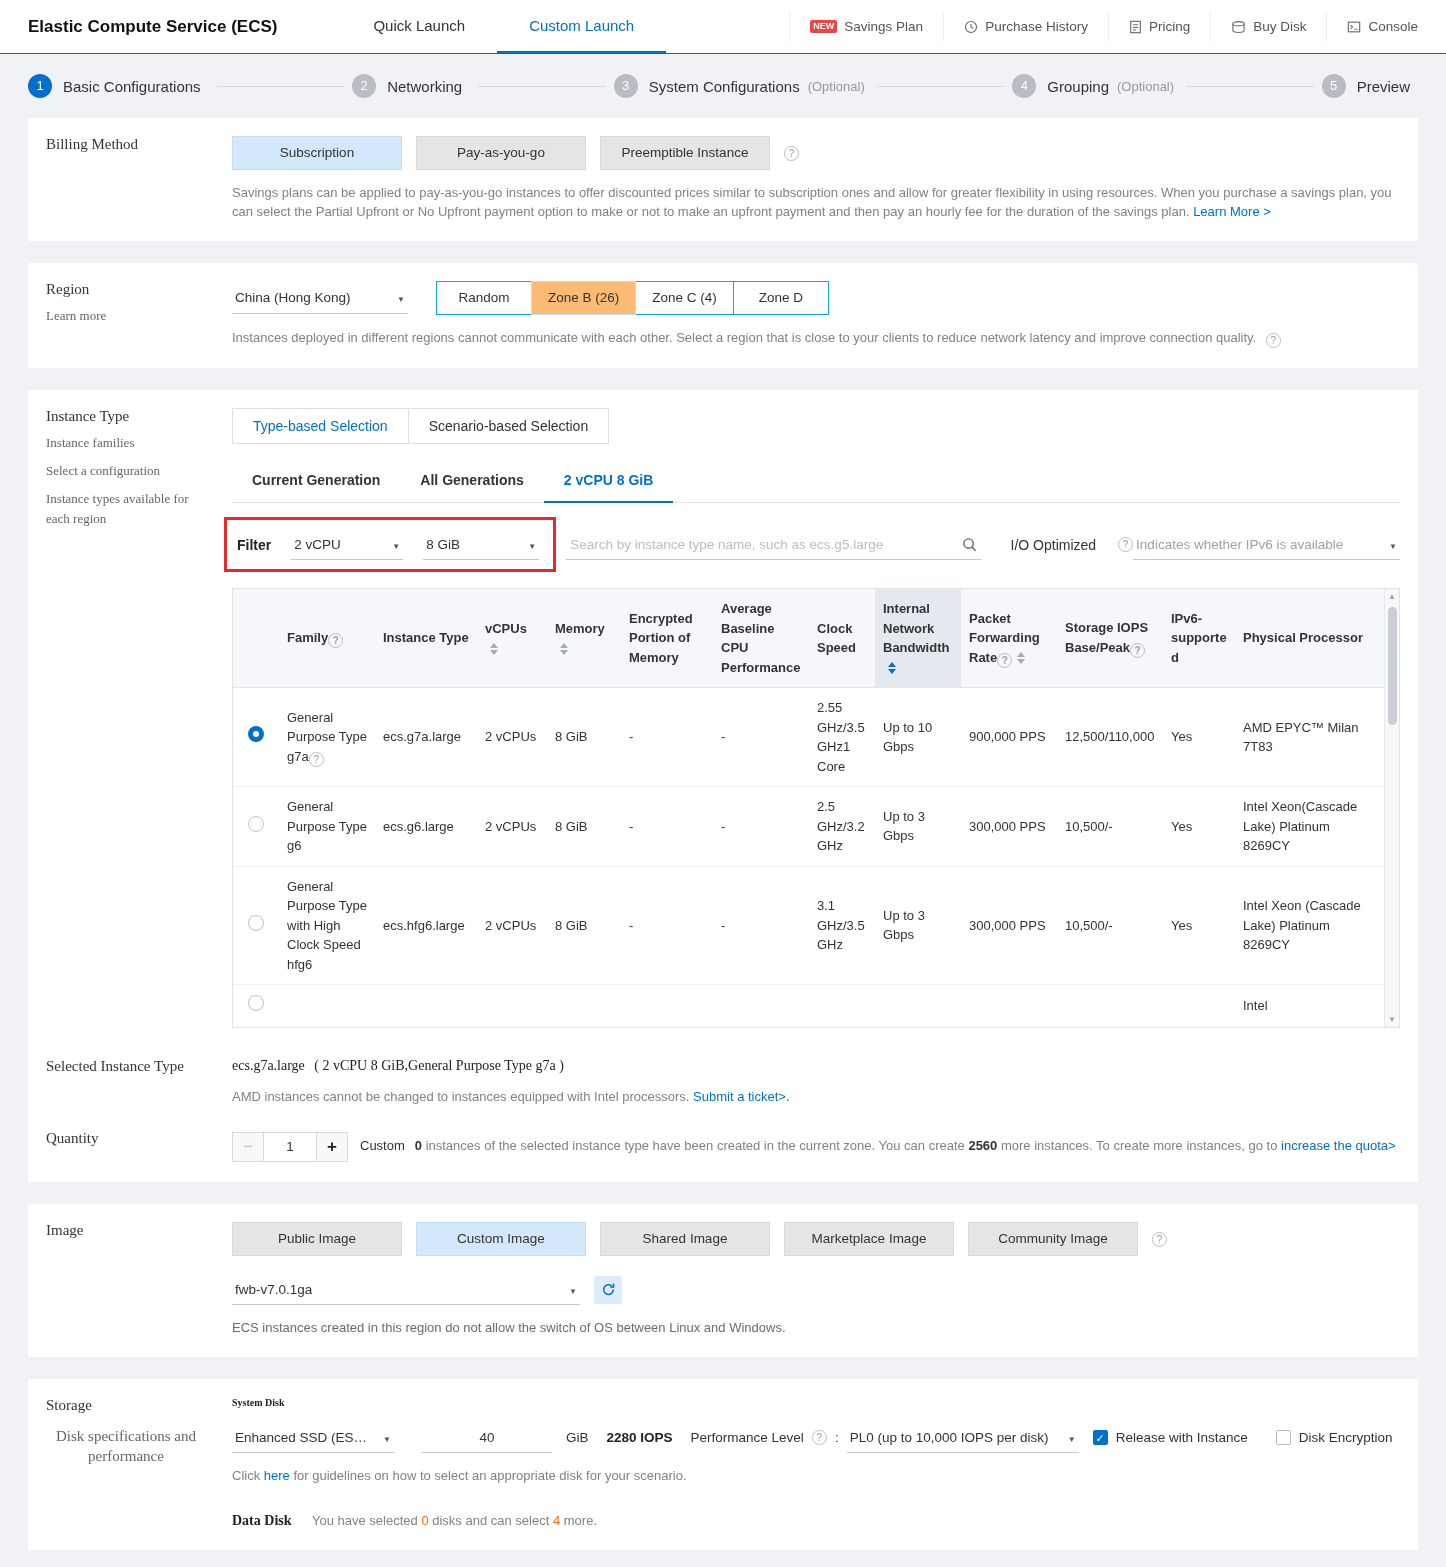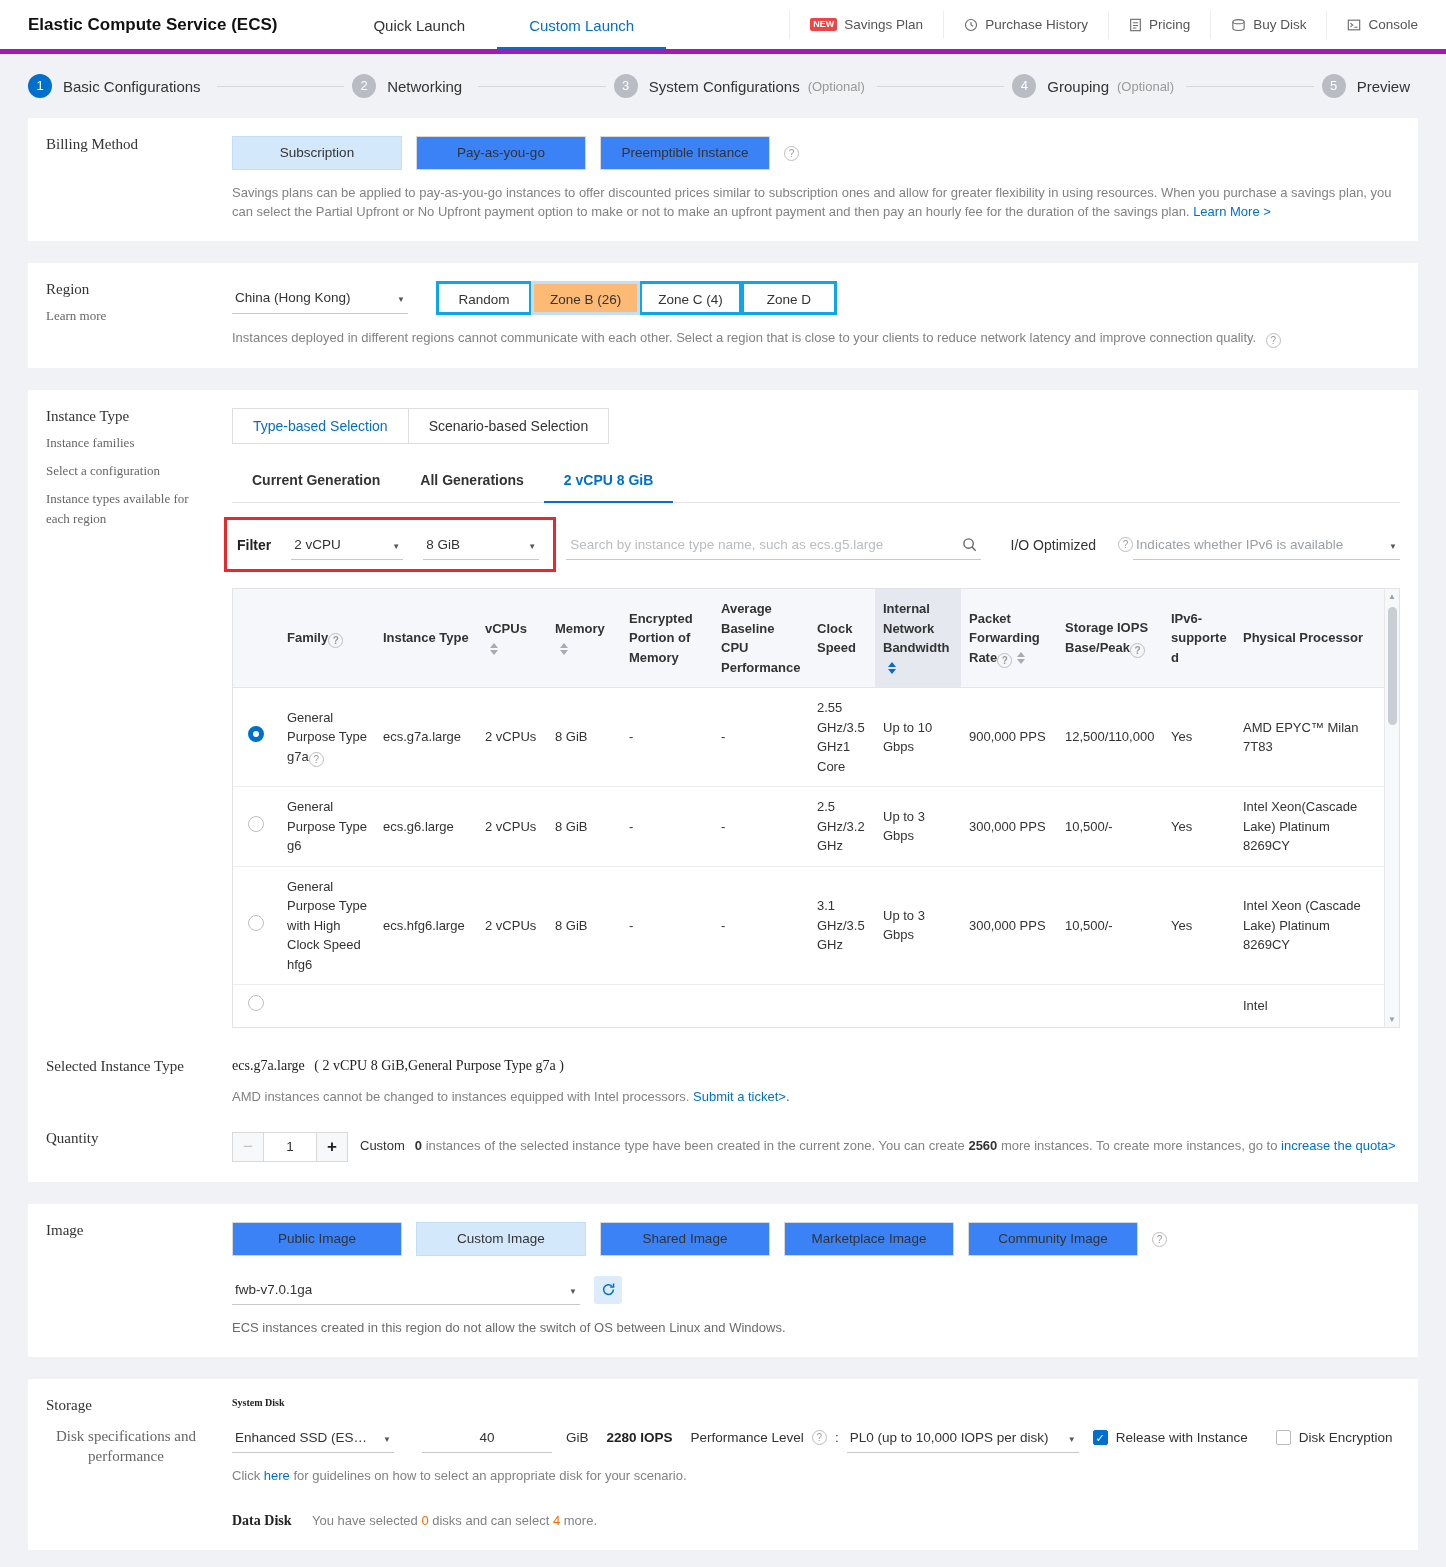--- a/index.html
+++ b/index.html
@@ -5,21 +5,21 @@
   * { box-sizing: border-box; margin: 0; padding: 0; }
   html,body { width:1446px; height:1567px; overflow:hidden; }
   body {
     font-family: "Liberation Sans", sans-serif;
     font-size: 13.5px; color:#333; background:#f0f2f5;
   }
   .link { color:#0070cc; cursor:pointer; }
   b { color:#333; }
 
   
-  .topbar { height:54px; background:#fff; border-bottom:5px solid #a21caf; display:flex; align-items:center; }
+  .topbar { height:54px; background:#fff; border-bottom:1px solid #a21caf; display:flex; align-items:center; }
   .app-title { margin-left:28px; font-size:17px; font-weight:bold; color:#111; white-space:nowrap; }
   .main-tabs { display:flex; margin-left:64px; height:100%; }
   .main-tab { padding:0 32px; line-height:52px; font-size:15px; color:#333; cursor:pointer; }
   .main-tab.active { color:#0070cc; border-bottom:2px solid #0070cc; }
   .top-nav { margin-left:auto; display:flex; align-items:center; height:100%; margin-right:8px; }
   .nav-item { display:flex; align-items:center; gap:7px; padding:0 20px; border-left:1px solid #ededed; color:#555; font-size:13.5px; height:28px; cursor:pointer; white-space:nowrap; }
   .badge { background:#ef4444; color:#fff; font-size:9px; font-weight:bold; padding:2px 3px; border-radius:2px; line-height:1; }
   .nav-icon { display:inline-flex; align-items:center; }
 
   
@@ -36,35 +36,35 @@
   .crow { display:flex; }
   .crow + .crow { margin-top:26px; }
   .row-label { width:204px; flex:0 0 204px; padding-left:18px; font-family:"Liberation Serif", serif; font-size:15px; color:#333; }
   .row-body { flex:1; padding-right:18px; min-width:0; }
   .side-link { font-size:13px; color:#666; margin-top:8px; line-height:20px; cursor:pointer; max-width:160px; }
   .side-note { font-size:15px; color:#666; margin-top:12px; line-height:20px; max-width:160px;text-align:center; }
 
   
   .btn-flex { display:flex; align-items:center; gap:14px; }
   .btn-row { display:flex; gap:14px; }
-  .opt-btn { width:170px; height:34px; line-height:32px; text-align:center; border:1px solid #d9d9d9; background:#3b82f6; font-size:13.5px; color:#333; cursor:pointer; white-space:nowrap; overflow:hidden; }
+  .opt-btn { width:170px; height:34px; line-height:32px; text-align:center; border:1px solid #d9d9d9; background:#e5e5e5; font-size:13.5px; color:#333; cursor:pointer; white-space:nowrap; overflow:hidden; }
   .opt-btn.selected { background:#d3e9fb; border-color:#c3def5; }
   .desc { font-size:13px; color:#828282; line-height:19px; margin-top:13px; }
   .help { display:inline-block; width:15px; height:15px; border-radius:50%; border:1px solid #bdbdbd; color:#9a9a9a; font-size:10px; line-height:13px; text-align:center; vertical-align:-2px; cursor:pointer; flex:0 0 auto; }
   .help::before { content:"?"; }
 
   
   .u-select { display:inline-flex; align-items:center; justify-content:space-between; border-bottom:1px solid #c6c9cc; height:31px; font-size:13.5px; color:#333; padding:0 3px; gap:8px; cursor:pointer; white-space:nowrap; }
   .u-select .val { overflow:hidden; text-overflow:ellipsis; }
   .caret::before { content:"▼"; font-size:8px; color:#555; }
   .muted { color:#9aa0a6; }
 
   
   .zone-group { display:inline-flex; }
-  .zone-btn { min-width:96px; padding:0 16px; height:34px; line-height:32px; border:3px solid #0ea5e9; margin-left:-1px; text-align:center; font-size:13.5px; background:#fff; cursor:pointer; }
+  .zone-btn { min-width:96px; padding:0 16px; height:34px; line-height:32px; border:1px solid #0ea5e9; margin-left:-1px; text-align:center; font-size:13.5px; background:#fff; cursor:pointer; }
   .zone-btn:first-child { margin-left:0; }
   .zone-btn.selected { background:#fdba74; border-color:#c3def5; position:relative; }
 
   
   .mode-tabs { display:flex; }
   .mode-tab { border:1px solid #dcdee1; padding:9px 20px; margin-right:-1px; font-size:14px; color:#333; background:#fff; cursor:pointer; }
   .mode-tab.active { color:#0070cc; }
   .gen-tabs { display:flex; border-bottom:1px solid #e3e5e8; margin-top:16px; }
   .gen-tab { padding:12px 20px 13px; font-weight:bold; font-size:14px; color:#333; cursor:pointer; }
   .gen-tab.active { color:#0070cc; border-bottom:2px solid #0070cc; margin-bottom:-1px; }

